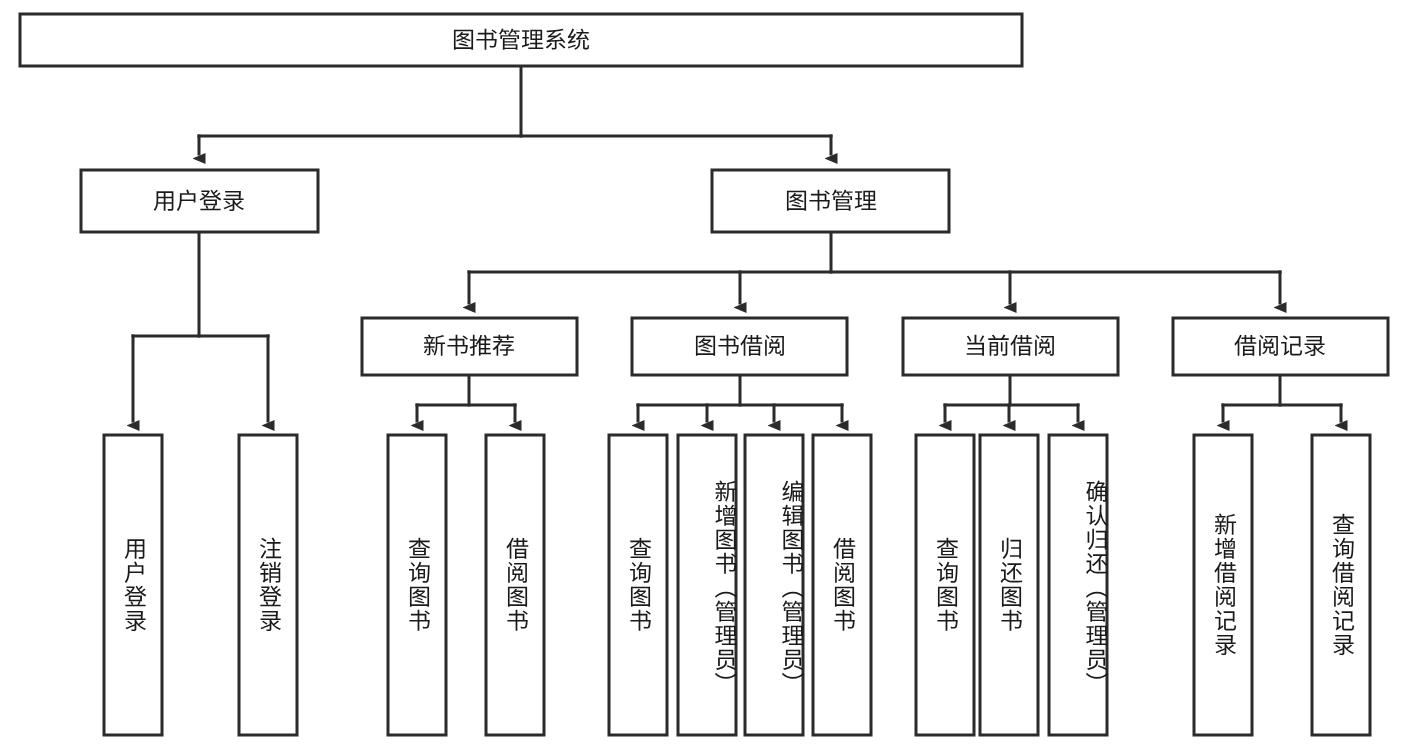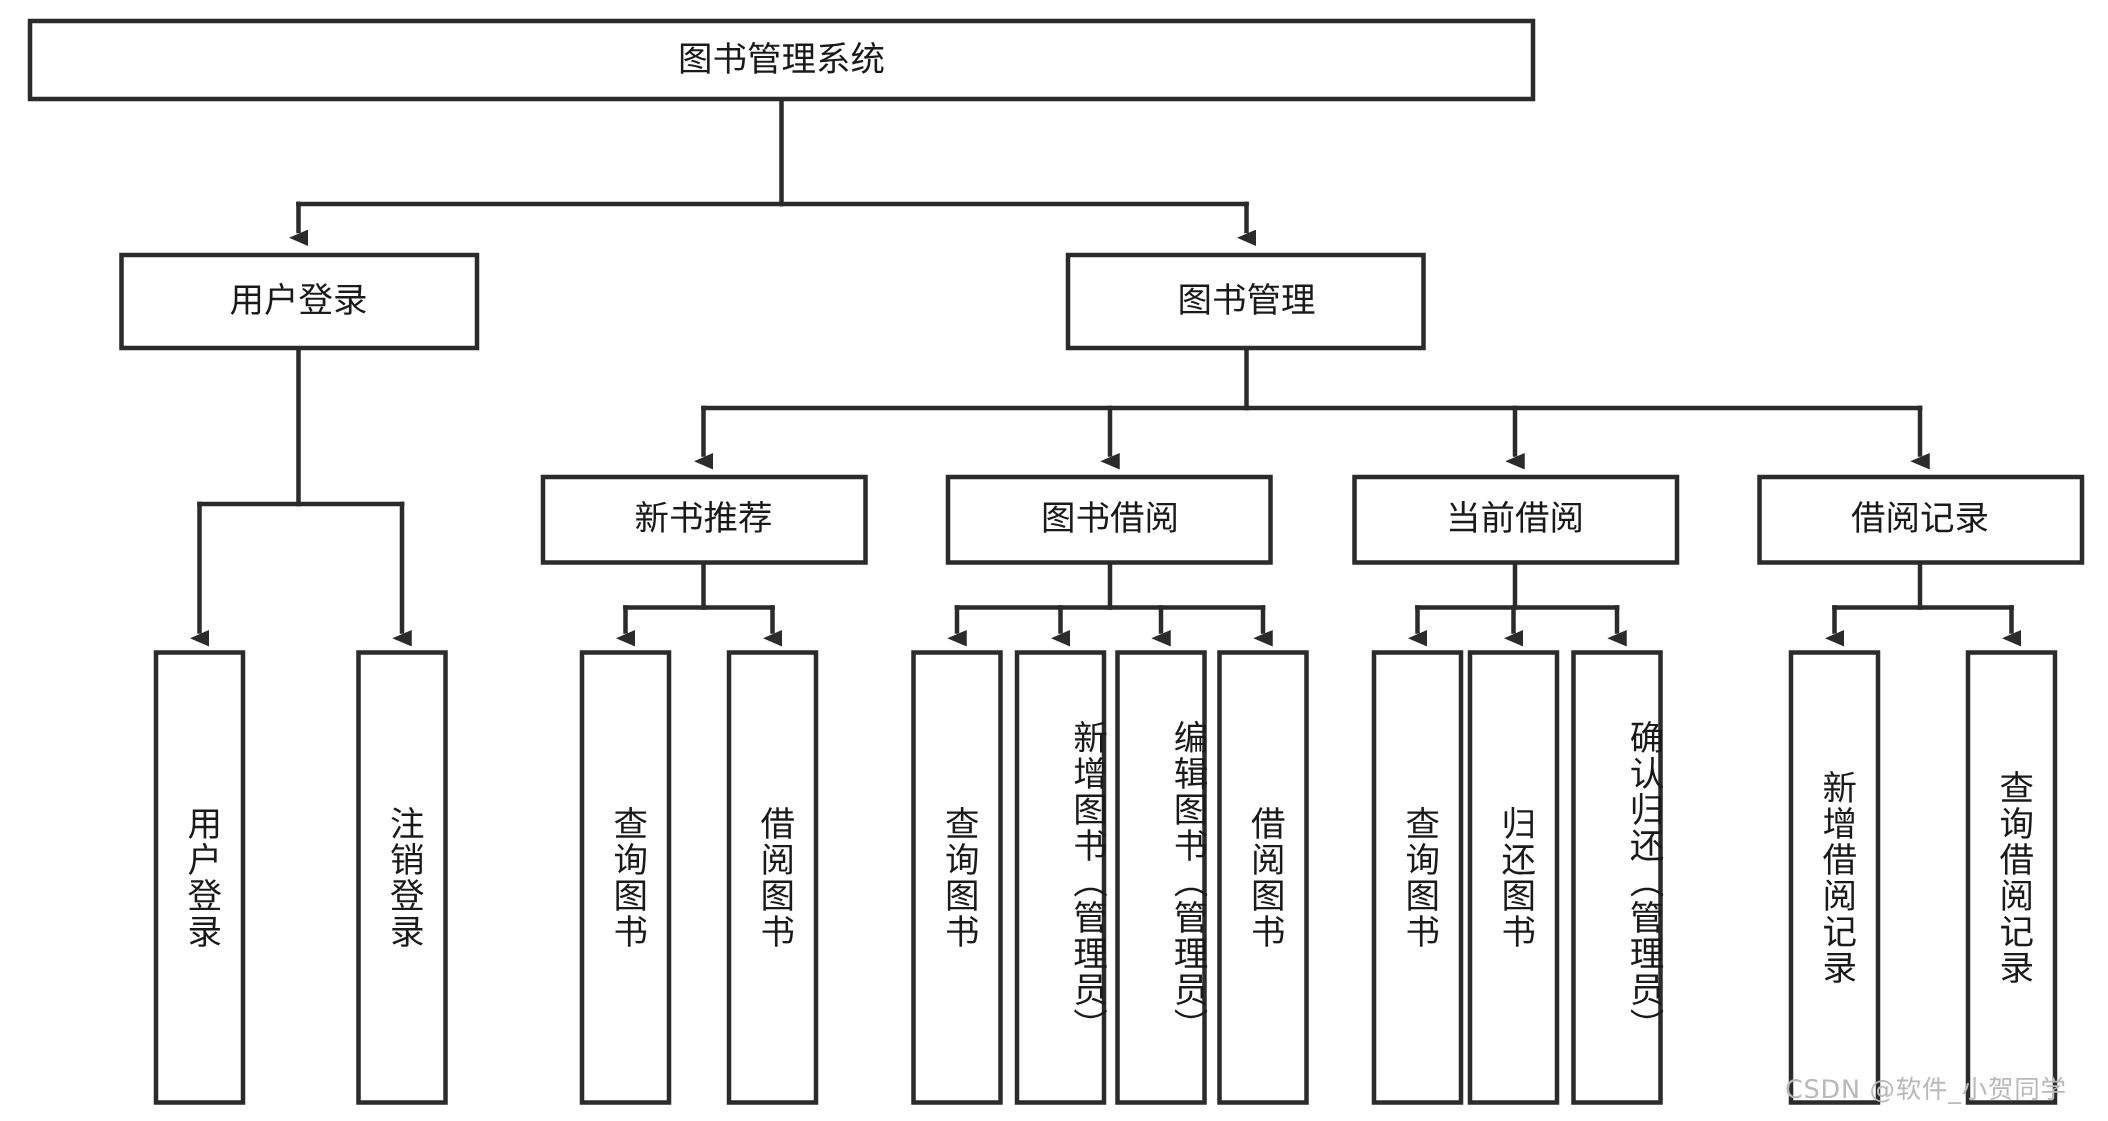--- a/index.html
+++ b/index.html
@@ -153,14 +153,13 @@
   <div class="vert-text-box" style="left:745px;top:441px;width:58px;height:294px;align-items:flex-start;">编辑图书（管理员）</div>
   <div class="vert-text-box" style="left:813px;top:435px;width:58px;height:300px;">借阅图书</div>
 
   <div class="vert-text-box" style="left:916px;top:435px;width:58px;height:300px;">查询图书</div>
   <div class="vert-text-box" style="left:980px;top:435px;width:58px;height:300px;">归还图书</div>
   <div class="vert-text-box" style="left:1049px;top:441px;width:58px;height:294px;align-items:flex-start;">确认归还（管理员）</div>
 
   <div class="vert-text-box" style="left:1194px;top:435px;width:58px;height:300px;">新增借阅记录</div>
   <div class="vert-text-box" style="left:1312px;top:435px;width:58px;height:300px;">查询借阅记录</div>
 
-  <div class="watermark">CSDN @软件_小贺同学</div>
 </div>
 
 </body></html>

